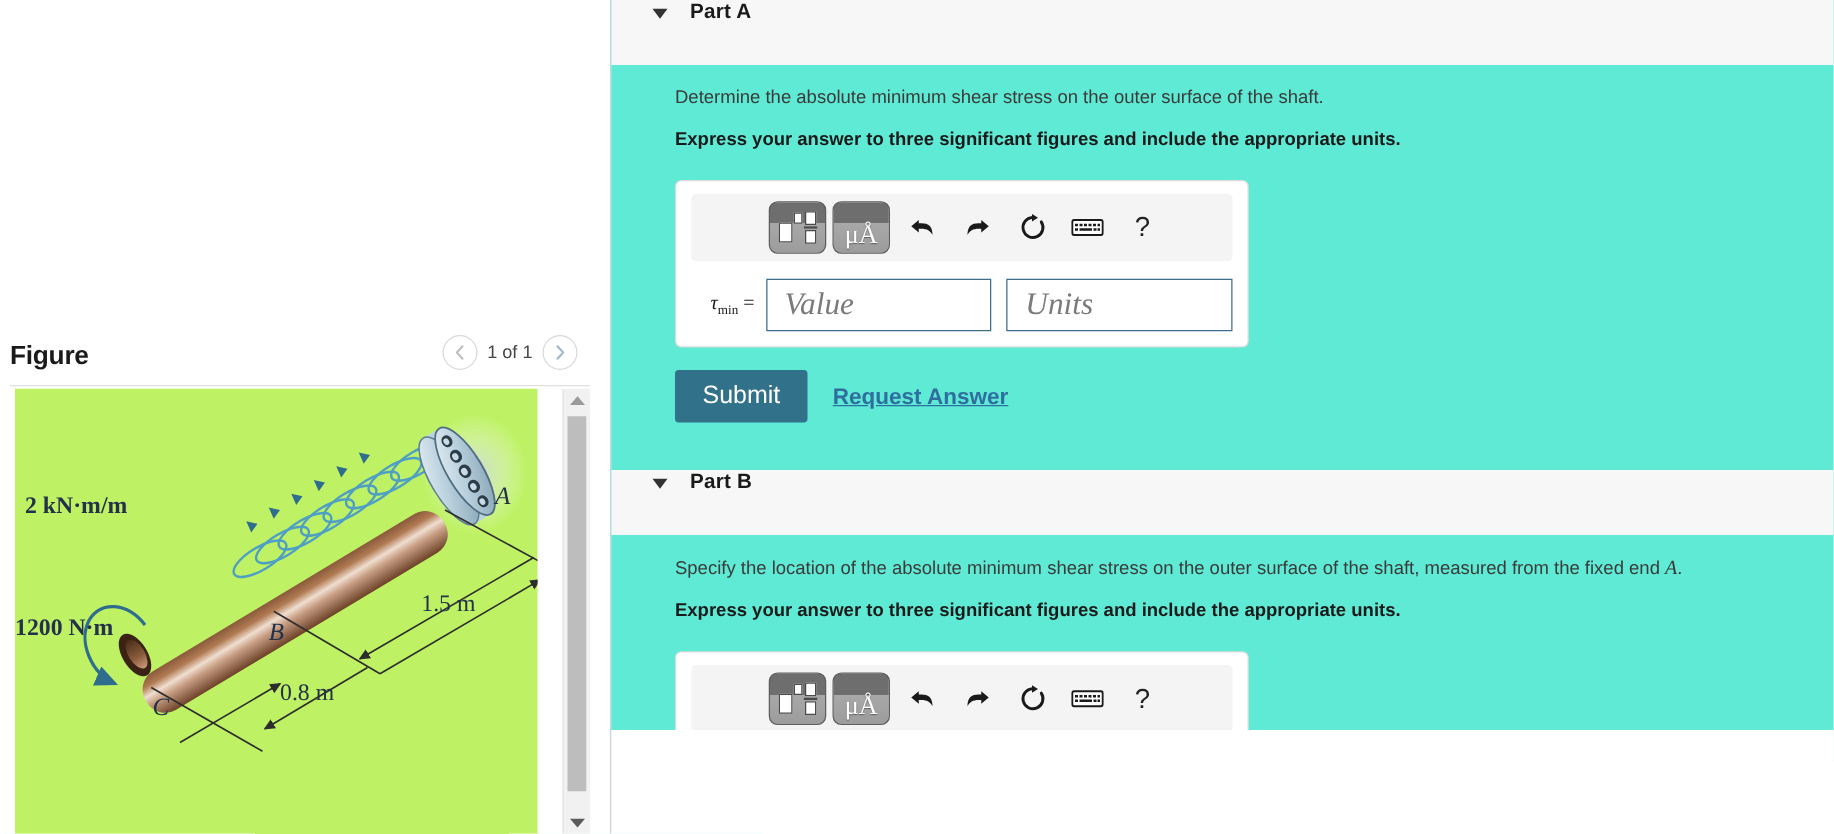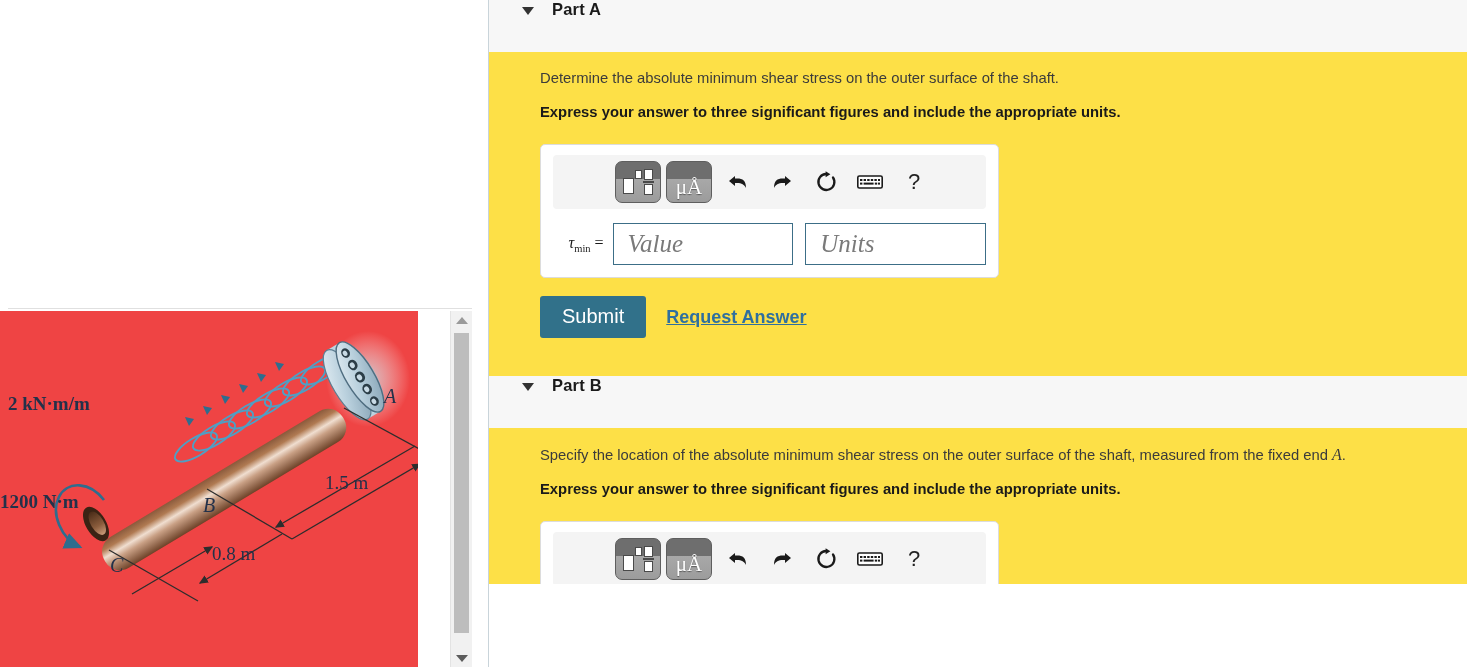--- a/index.html
+++ b/index.html
@@ -76,24 +76,24 @@
   .figure-divider {
     position: absolute;
     left: 8px; top: 308px;
     width: 464px;
     height: 1px;
     background: #e0e0e0;
   }
 
   .figure-area {
     position: absolute;
-    left: 0; top: 311px;
+    left: 12px; top: 311px;
     width: 418px;
     height: 356px;
-    background: #ef4444;
+    background: #bef264;
     overflow: hidden;
   }
 
   
   .fig-scrollbar {
     position: absolute;
     left: 450px; top: 311px;
     width: 22px; height: 356px;
     background: #f1f1f1;
     border-left: 1px solid #e3e3e3;
@@ -119,21 +119,21 @@
     width: 15px; height: 300px;
     background: #bdbdbd;
     cursor: pointer;
   }
 
   
   .right-panel {
     position: relative;
     width: 978px;
     height: 584px;
-    background: #fde047;
+    background: #5eead4;
     overflow: hidden;
     flex: 1 1 auto;
   }
   .part-header {
     background: #f7f7f7;
     height: 52px;
     display: flex;
     align-items: flex-start;
     padding-top: 0px;
     padding-left: 33px;
@@ -281,20 +281,36 @@
   .part-b-wrap { margin-top: 38px; }
 </style>
 </head>
 <body>
 
 <div class="page">
 
   <div class="left-panel">
 
 
+    <div class="figure-header">
+      <div class="figure-title">Figure</div>
+      <div class="fig-nav">
+        <div class="nav-circle">
+          <svg width="8" height="12" viewBox="0 0 8 12">
+            <polyline points="6,1 1.5,6 6,11" fill="none" stroke="#bdbdbd" stroke-width="1.6" stroke-linecap="round" stroke-linejoin="round"></polyline>
+          </svg>
+        </div>
+        <div class="nav-count">1 of 1</div>
+        <div class="nav-circle">
+          <svg width="8" height="12" viewBox="0 0 8 12">
+            <polyline points="2,1 6.5,6 2,11" fill="none" stroke="#9fb9c6" stroke-width="1.6" stroke-linecap="round" stroke-linejoin="round"></polyline>
+          </svg>
+        </div>
+      </div>
+    </div>
 
     <div class="figure-divider"></div>
 
     <div class="figure-area">
       <svg width="450" height="356" viewBox="0 0 450 356">
         <defs>
           <linearGradient id="shaftGrad" x1="0" y1="0" x2="0" y2="1">
             <stop offset="0%" stop-color="#8a5a3c"></stop>
             <stop offset="22%" stop-color="#b07a52"></stop>
             <stop offset="42%" stop-color="#f0ded0"></stop>

